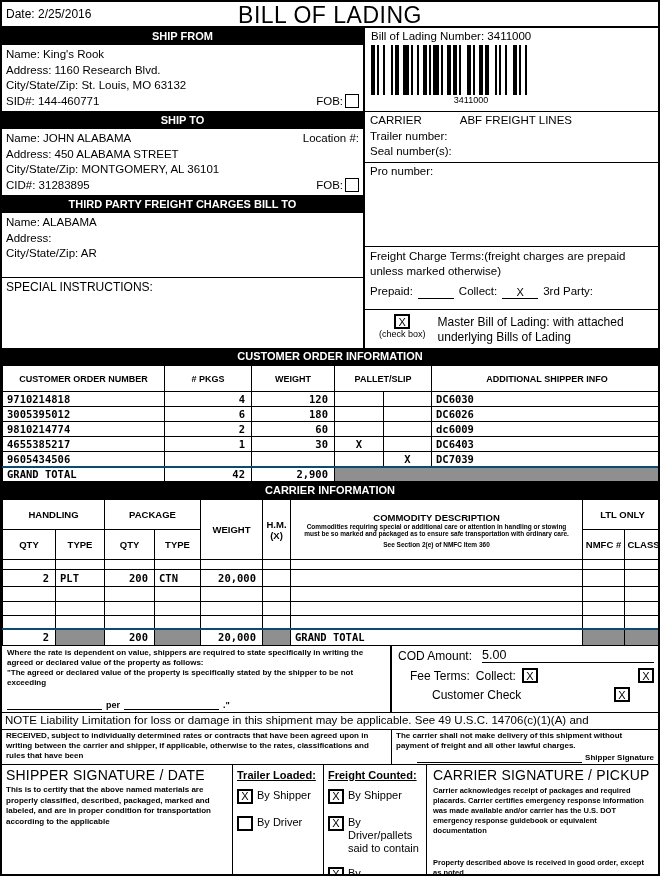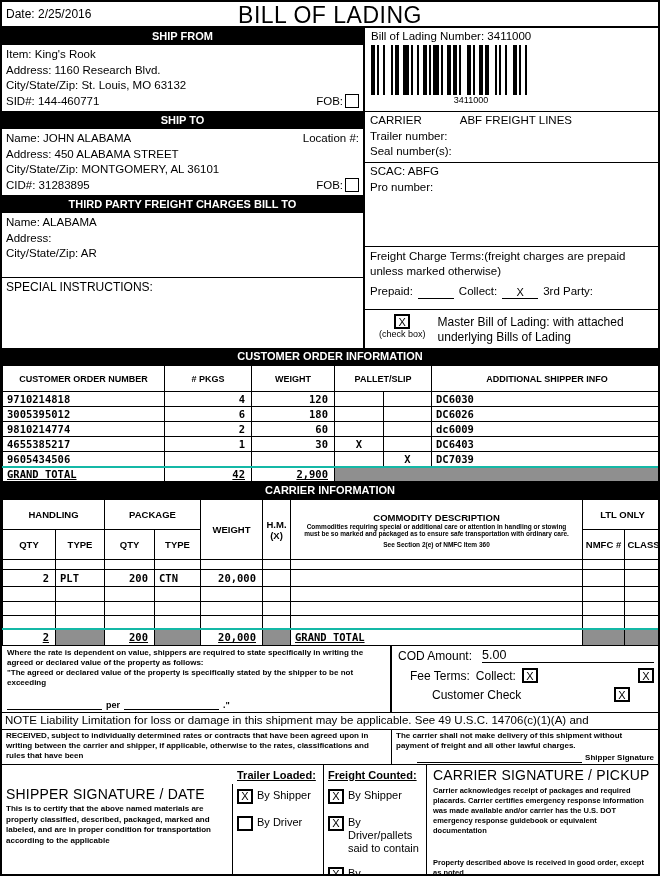--- a/index.html
+++ b/index.html
@@ -42,21 +42,21 @@
   .master-text{font-size:12px;line-height:15px;padding-top:1px;}
   
   table{border-collapse:collapse;table-layout:fixed;width:660px;flex:none;}
   td,th{border:1px solid #000;padding:0 2px;overflow:hidden;white-space:nowrap;}
   .co-table th{font-size:9px;font-weight:bold;height:26px;text-align:center;}
   .co-table td{font-family:"DejaVu Sans Mono",monospace;font-weight:bold;font-size:10.5px;height:15px;}
   td.ord{text-align:left;padding-left:4px;}
   td.num{text-align:right;padding-right:6px;}
   td.ctr{text-align:center;}
   td.gray{background:#8f8f8f;}
-  tr.total td{border-top:2px solid #14b8a6;text-decoration:underline;}
+  tr.total td{border-top:2px solid #0c4a6e;}
   .ci-table th{font-weight:bold;text-align:center;}
   .ci-table .gh{font-size:9.5px;height:30px;}
   .ci-table .sh{font-size:9.5px;height:30px;}
   .ci-table td{font-family:"DejaVu Sans Mono",monospace;font-weight:bold;font-size:10.5px;}
   .commodity-th{white-space:normal;padding:1px 8px;}
   .commodity-th .ct{font-size:9.5px;font-weight:bold;}
   .commodity-th .cn{font-size:6.5px;font-weight:bold;line-height:7.5px;}
   .commodity-th .cn2{font-size:6.5px;font-weight:bold;margin-top:3px;}
   
   .rate-row{display:flex;height:67px;flex:none;border-bottom:1px solid #000;}
@@ -71,21 +71,21 @@
   
   .note-row{height:17px;flex:none;font-size:11.5px;padding:1px 3px;border-bottom:1px solid #000;}
   .received-row{display:flex;height:35px;flex:none;border-bottom:1px solid #000;}
   .received-left{width:390px;border-right:1.5px solid #000;padding:1px 4px;font-size:8px;font-weight:bold;line-height:10px;}
   .received-right{flex:1;padding:1px 4px;font-size:8px;font-weight:bold;line-height:10px;display:flex;flex-direction:column;}
   .sig-line{margin-top:auto;display:flex;justify-content:flex-end;align-items:flex-end;gap:3px;}
   .sig-blank{display:inline-block;border-bottom:1px solid #000;width:165px;}
   
   .bottom-row{display:flex;flex:1;min-height:0;}
   .b-cell{border-right:1px solid #000;padding:2px 4px;}
-  .b1{width:231px;margin-top:19px;}
+  .b1{width:231px;}
   .b2{width:91px;}
   .b3{width:103px;}
   .b4{flex:1;border-right:none;padding:2px 6px;}
   .sig-title{font-size:14px;letter-spacing:.2px;}
   .cert-text{font-size:8px;font-weight:bold;line-height:10.5px;margin-top:2px;}
   .chk-head{font-size:11px;font-weight:bold;text-decoration:underline;margin:2px 0 8px 0;}
   .chk-item{display:flex;align-items:flex-start;gap:4px;font-size:11px;margin-bottom:12px;line-height:13px;}
   .chk-item .lbl{white-space:normal;}
   .carrier-note{font-size:7.5px;font-weight:bold;line-height:10px;margin-top:3px;}
   .carrier-note2{font-size:7.5px;font-weight:bold;line-height:10px;margin-top:22px;}
@@ -97,21 +97,21 @@
 
   <div class="titlebar">
     <span class="date">Date: 2/25/2016</span>
     <span class="main-title">BILL OF LADING</span>
   </div>
 
   <div class="upper">
     <div class="left-col">
       <div class="blackbar">SHIP FROM</div>
       <div class="box" style="height:67px">
-        <div>Item: King's Rook</div>
+        <div>Name: King's Rook</div>
         <div>Address: 1160 Research Blvd.</div>
         <div>City/State/Zip: St. Louis, MO 63132</div>
         <div class="rowline">
           <span>SID#: 144-460771</span>
           <span class="fob">
               <span>FOB:</span>
               <span class="cb"></span>
             </span>
         </div>
       </div>
@@ -202,21 +202,20 @@
         <div class="barcode-num">3411000</div>
       </div>
 
       <div class="carrier-box">
         <div class="carrier-line"><span>CARRIER</span><span class="cname">ABF FREIGHT LINES</span></div>
         <div>Trailer number:</div>
         <div>Seal number(s):</div>
       </div>
 
       <div class="scac-box">
-        <div>SCAC: ABFG</div>
         <div>Pro number:</div>
       </div>
 
       <div class="terms-box">
         <div>Freight Charge Terms:(freight charges are prepaid unless marked otherwise)</div>
         <div class="terms-line">
           <span>Prepaid:</span>
           <span class="blank"></span>
           <span>Collect:</span>
           <span class="blank">X</span>

